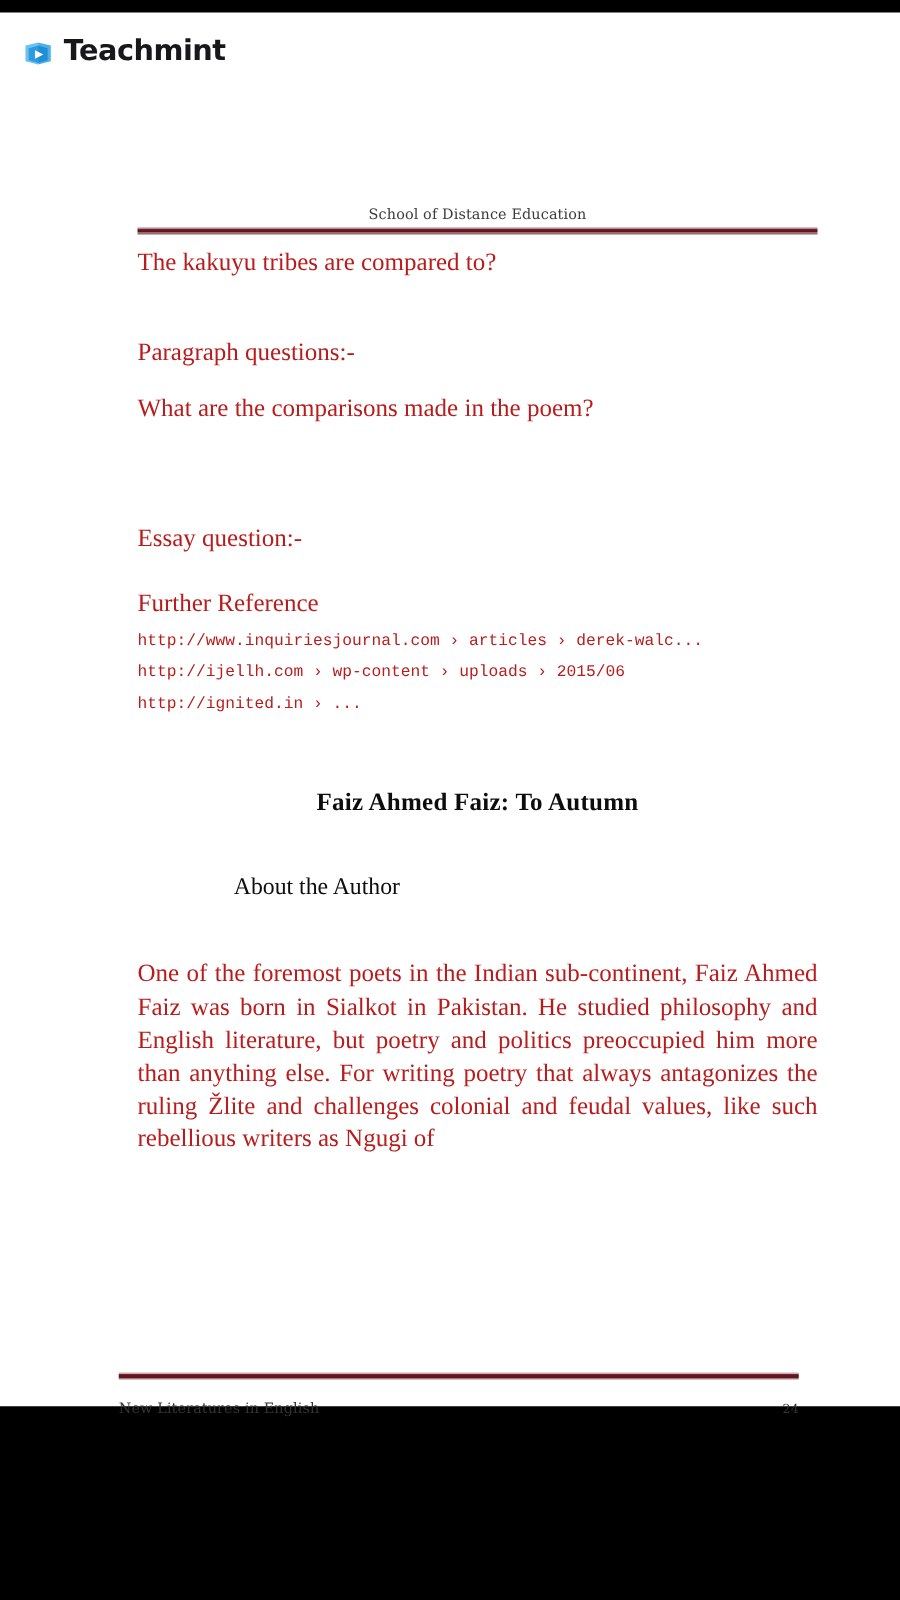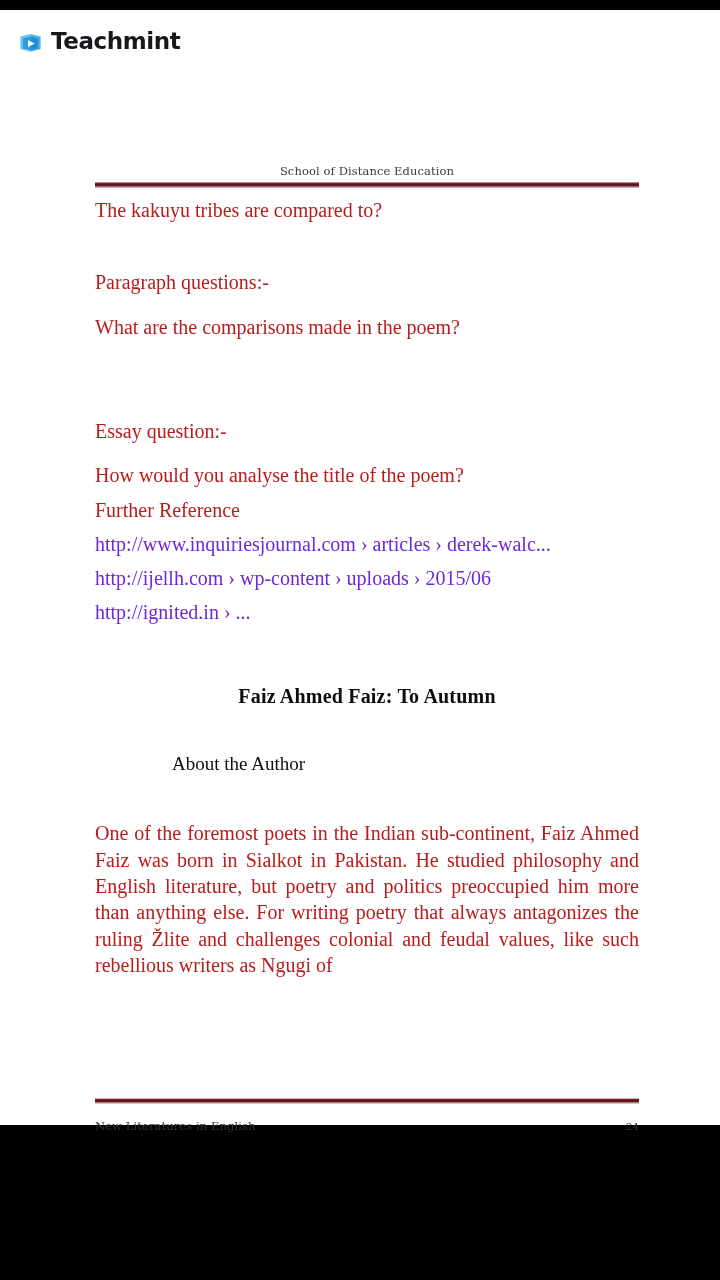--- a/index.html
+++ b/index.html
@@ -52,21 +52,21 @@
     font-weight: 700;
     color: #17181c;
     letter-spacing: -0.4px;
     line-height: 1;
     white-space: nowrap;
   }
 
   
   .doc-sheet {
     position: absolute;
-    left: 95px;
+    left: 110px;
     top: 155px;
     width: 544px;
     color: #1a1a1a;
   }
 
   .doc-running-head {
     text-align: center;
     font-family: "DejaVu Serif", serif;
     font-size: 11.5px;
     color: #3a3a3a;
@@ -117,24 +117,24 @@
     text-align-last: left;
   }
 
   .gap-xs { height: 8px; }
   .gap-s  { height: 18px; }
   .gap-m  { height: 30px; }
   .gap-l  { height: 46px; }
   .gap-xl { height: 60px; }
 
   .url-line {
-    font-family: Liberation Serif, serif;
-    font-size: 20px;
+    font-family: Liberation Mono, monospace;
+    font-size: 13px;
     line-height: 1.3;
-    color: #6d28d9;
+    color: #b91c1c;
     margin: 0;
   }
 
   .section-title {
     text-align: center;
     font-family: "Liberation Serif", serif;
     font-size: 20px;
     font-weight: 700;
     color: #0d0d0d;
     margin: 0;
@@ -208,21 +208,20 @@
 
       <div class="gap-s"></div>
 
 
       <div class="gap-xl"></div>
 
       <p class="para">Essay question:-</p>
 
       <div class="gap-s"></div>
 
-      <p class="para">How would you analyse the title of the poem?</p>
 
       <div class="gap-xs"></div>
 
       <p class="para">Further Reference</p>
 
       <div class="gap-xs"></div>
 
       <p class="url-line">http://www.inquiriesjournal.com › articles › derek-walc...</p>
 
       <div class="gap-xs"></div>

